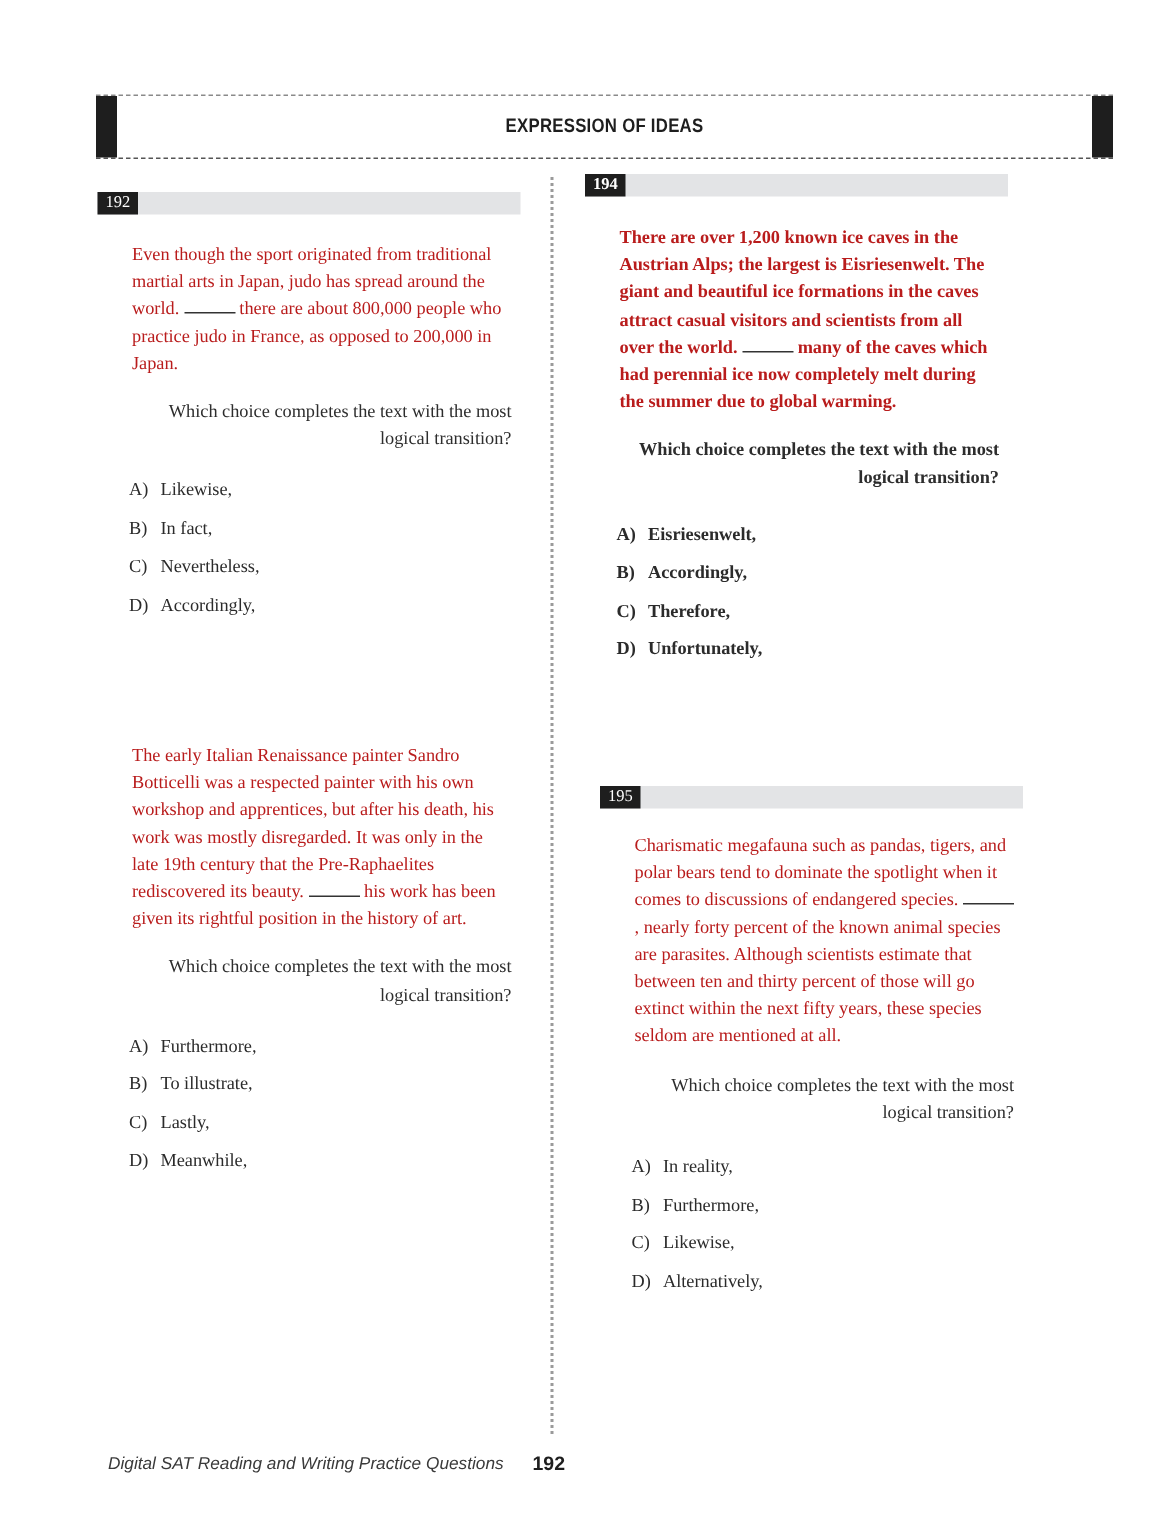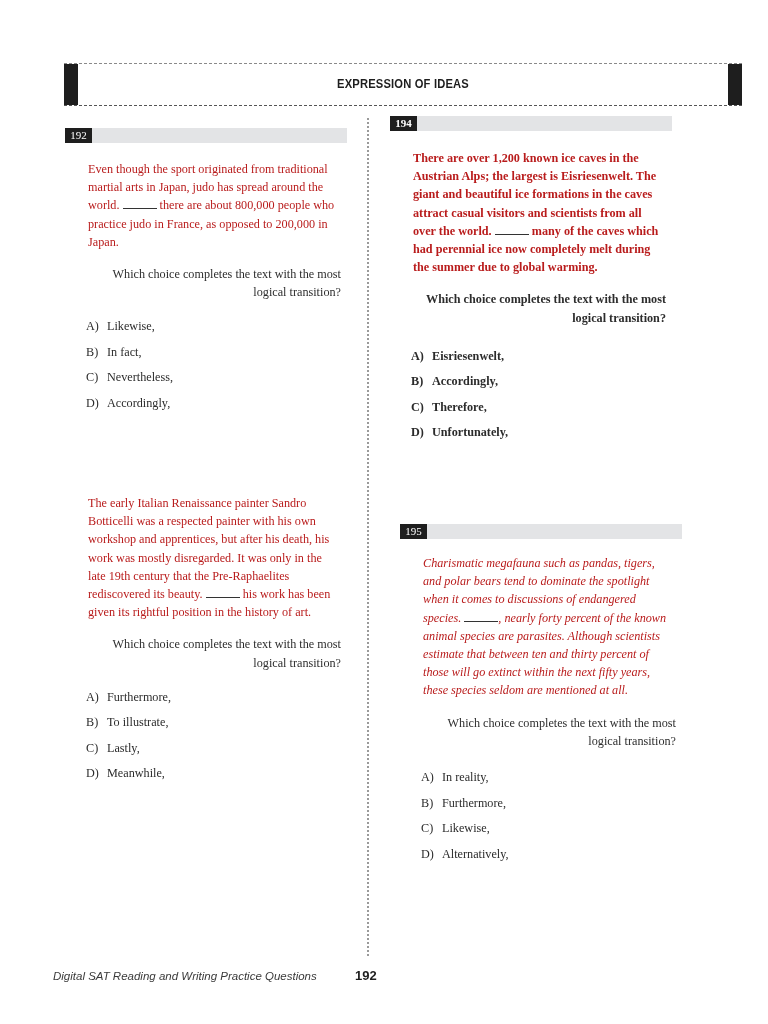--- a/index.html
+++ b/index.html
@@ -24,21 +24,21 @@
   .q-num { position: absolute; left: 0; top: 0; height: 15px; width: 27px; background: #1e1e1e;
            color: #ffffff; font-size: 11px; line-height: 15px; text-align: center; }
   .q-body { padding-left: 23px; padding-right: 6px; }
   .passage { margin: 14px 0 0 0; font-size: 12.2px; line-height: 18.2px; color: #b91c1c; }
   .prompt { margin: 14px 0 0 0; font-size: 12.2px; line-height: 18.2px; color: #2d2d2d; text-align: right; }
   .choices { list-style: none; margin: 16px 0 0 0; padding: 0; }
   .choice { font-size: 12.2px; line-height: 18px; margin-bottom: 7.5px; display: flex; cursor: pointer; }
   .choice-letter { width: 21px; flex: none; margin-left: -2px; }
   .blank { display: inline-block; width: 34px; border-bottom: 1px solid #333; height: 10px; vertical-align: baseline; }
 
-  .footer-title { position: absolute; left: 53px; top: 970px; font-family: "Liberation Sans", "DejaVu Sans", sans-serif;
+  .footer-title { position: absolute; left: 72px; top: 970px; font-family: "Liberation Sans", "DejaVu Sans", sans-serif;
                   font-style: italic; font-size: 11.5px; color: #3a3a3a; }
   .footer-page { position: absolute; left: 355px; top: 968px; font-family: "Liberation Sans", "DejaVu Sans", sans-serif;
                  font-weight: bold; font-size: 13px; color: #1e1e1e; }
 </style>
 </head>
 <body>
 
 <div class="header-box">
   <div class="header-block left"></div>
   <div class="header-title">EXPRESSION OF IDEAS</div>
@@ -138,21 +138,21 @@
         </li>
     </ul>
   </div>
 </div>
 
 <div class="question" style="left:376px; top:524px;margin-left:24px;">
   <div class="q-bar">
     <div class="q-num">195</div>
   </div>
   <div class="q-body">
-    <p class="passage" style="margin-top:15px;font-style:italic;">
+    <p class="passage" style="margin-top:15px;">
       <span>Charismatic megafauna such as pandas, tigers, and polar bears tend to dominate the spotlight when it comes to discussions of endangered species.</span>
       <span class="blank"></span><span>, nearly forty percent of the known animal species are parasites. Although scientists estimate that between ten and thirty percent of those will go extinct within the next fifty years, these species seldom are mentioned at all.</span>
     </p>
     <p class="prompt">Which choice completes the text with the most logical transition?</p>
     <ul class="choices" style="margin-top:18px;">
       <li class="choice">
           <span class="choice-letter">A)</span>
           <span>In reality,</span>
         </li>
       <li class="choice">

